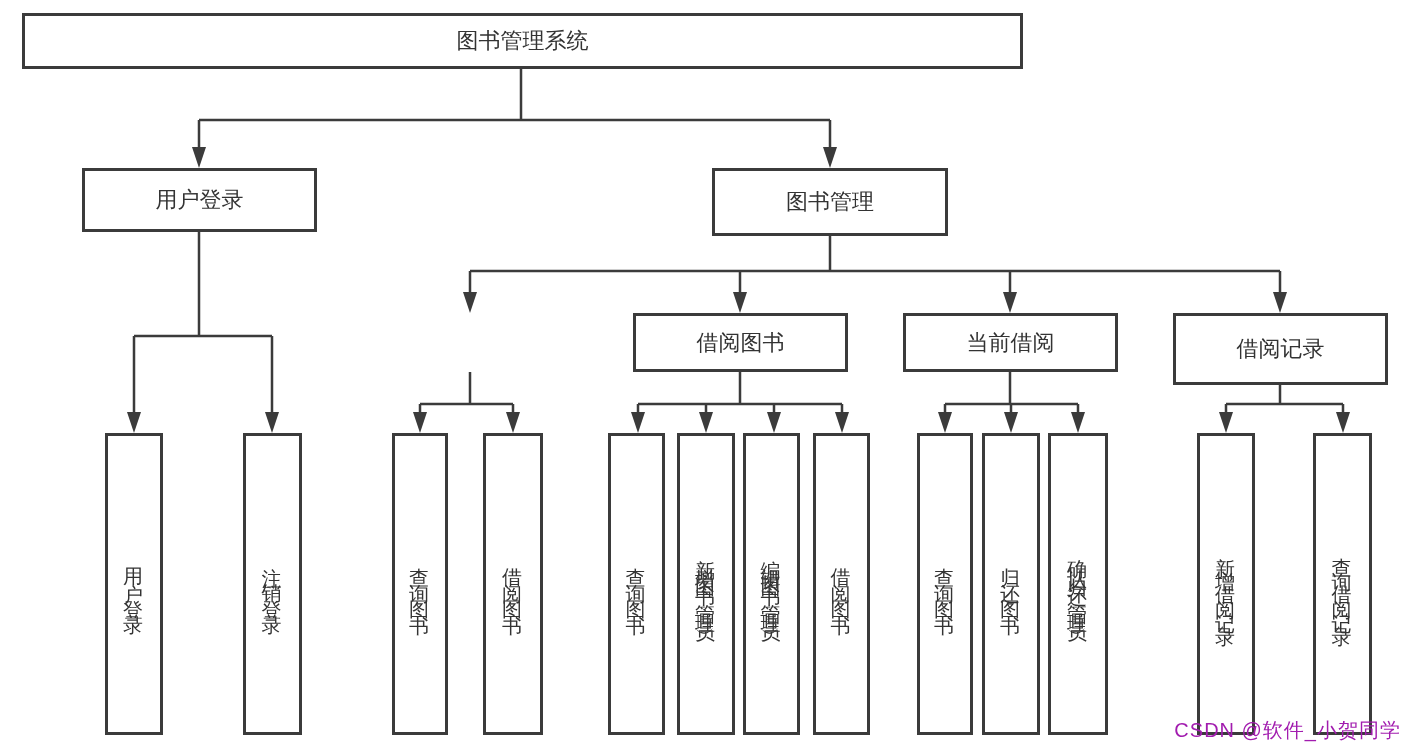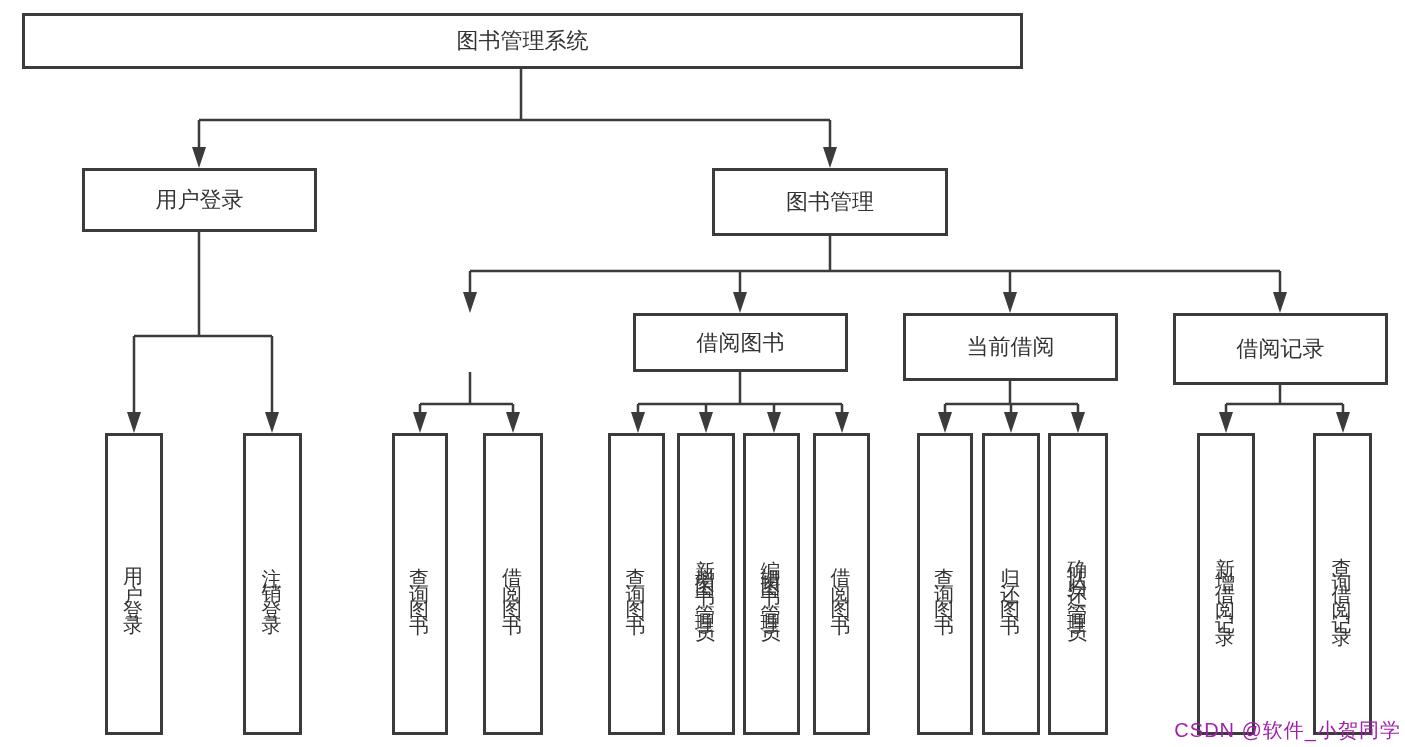--- a/index.html
+++ b/index.html
@@ -86,21 +86,21 @@
       <polygon points="1336,412 1350,412 1343,433"></polygon>
     </g>
   </svg>
 
   <div class="box" style="left:22px; top:13px; width:1001px; height:56px;">图书管理系统</div>
 
   <div class="box" style="left:82px; top:168px; width:235px; height:64px;">用户登录</div>
   <div class="box" style="left:712px; top:168px; width:236px; height:68px;">图书管理</div>
 
   <div class="box" style="left:633px; top:313px; width:215px; height:59px;">借阅图书</div>
-  <div class="box" style="left:903px; top:313px; width:215px; height:68px;">当前借阅</div>
+  <div class="box" style="left:903px; top:313px; width:215px; height:59px;">当前借阅</div>
   <div class="box" style="left:1173px; top:313px; width:215px; height:72px;">借阅记录</div>
 
   <div class="box vbox" style="left:105px; top:433px; width:58px; height:302px;">用户登录</div>
   <div class="box vbox" style="left:243px; top:433px; width:59px; height:302px;">注销登录</div>
 
   <div class="box vbox" style="left:392px; top:433px; width:56px; height:302px;">查询图书</div>
   <div class="box vbox" style="left:483px; top:433px; width:60px; height:302px;">借阅图书</div>
 
   <div class="box vbox" style="left:608px; top:433px; width:57px; height:302px;">查询图书</div>
   <div class="box vbox tight" style="left:677px; top:433px; width:58px; height:302px;">新增图书（管理员）</div>

